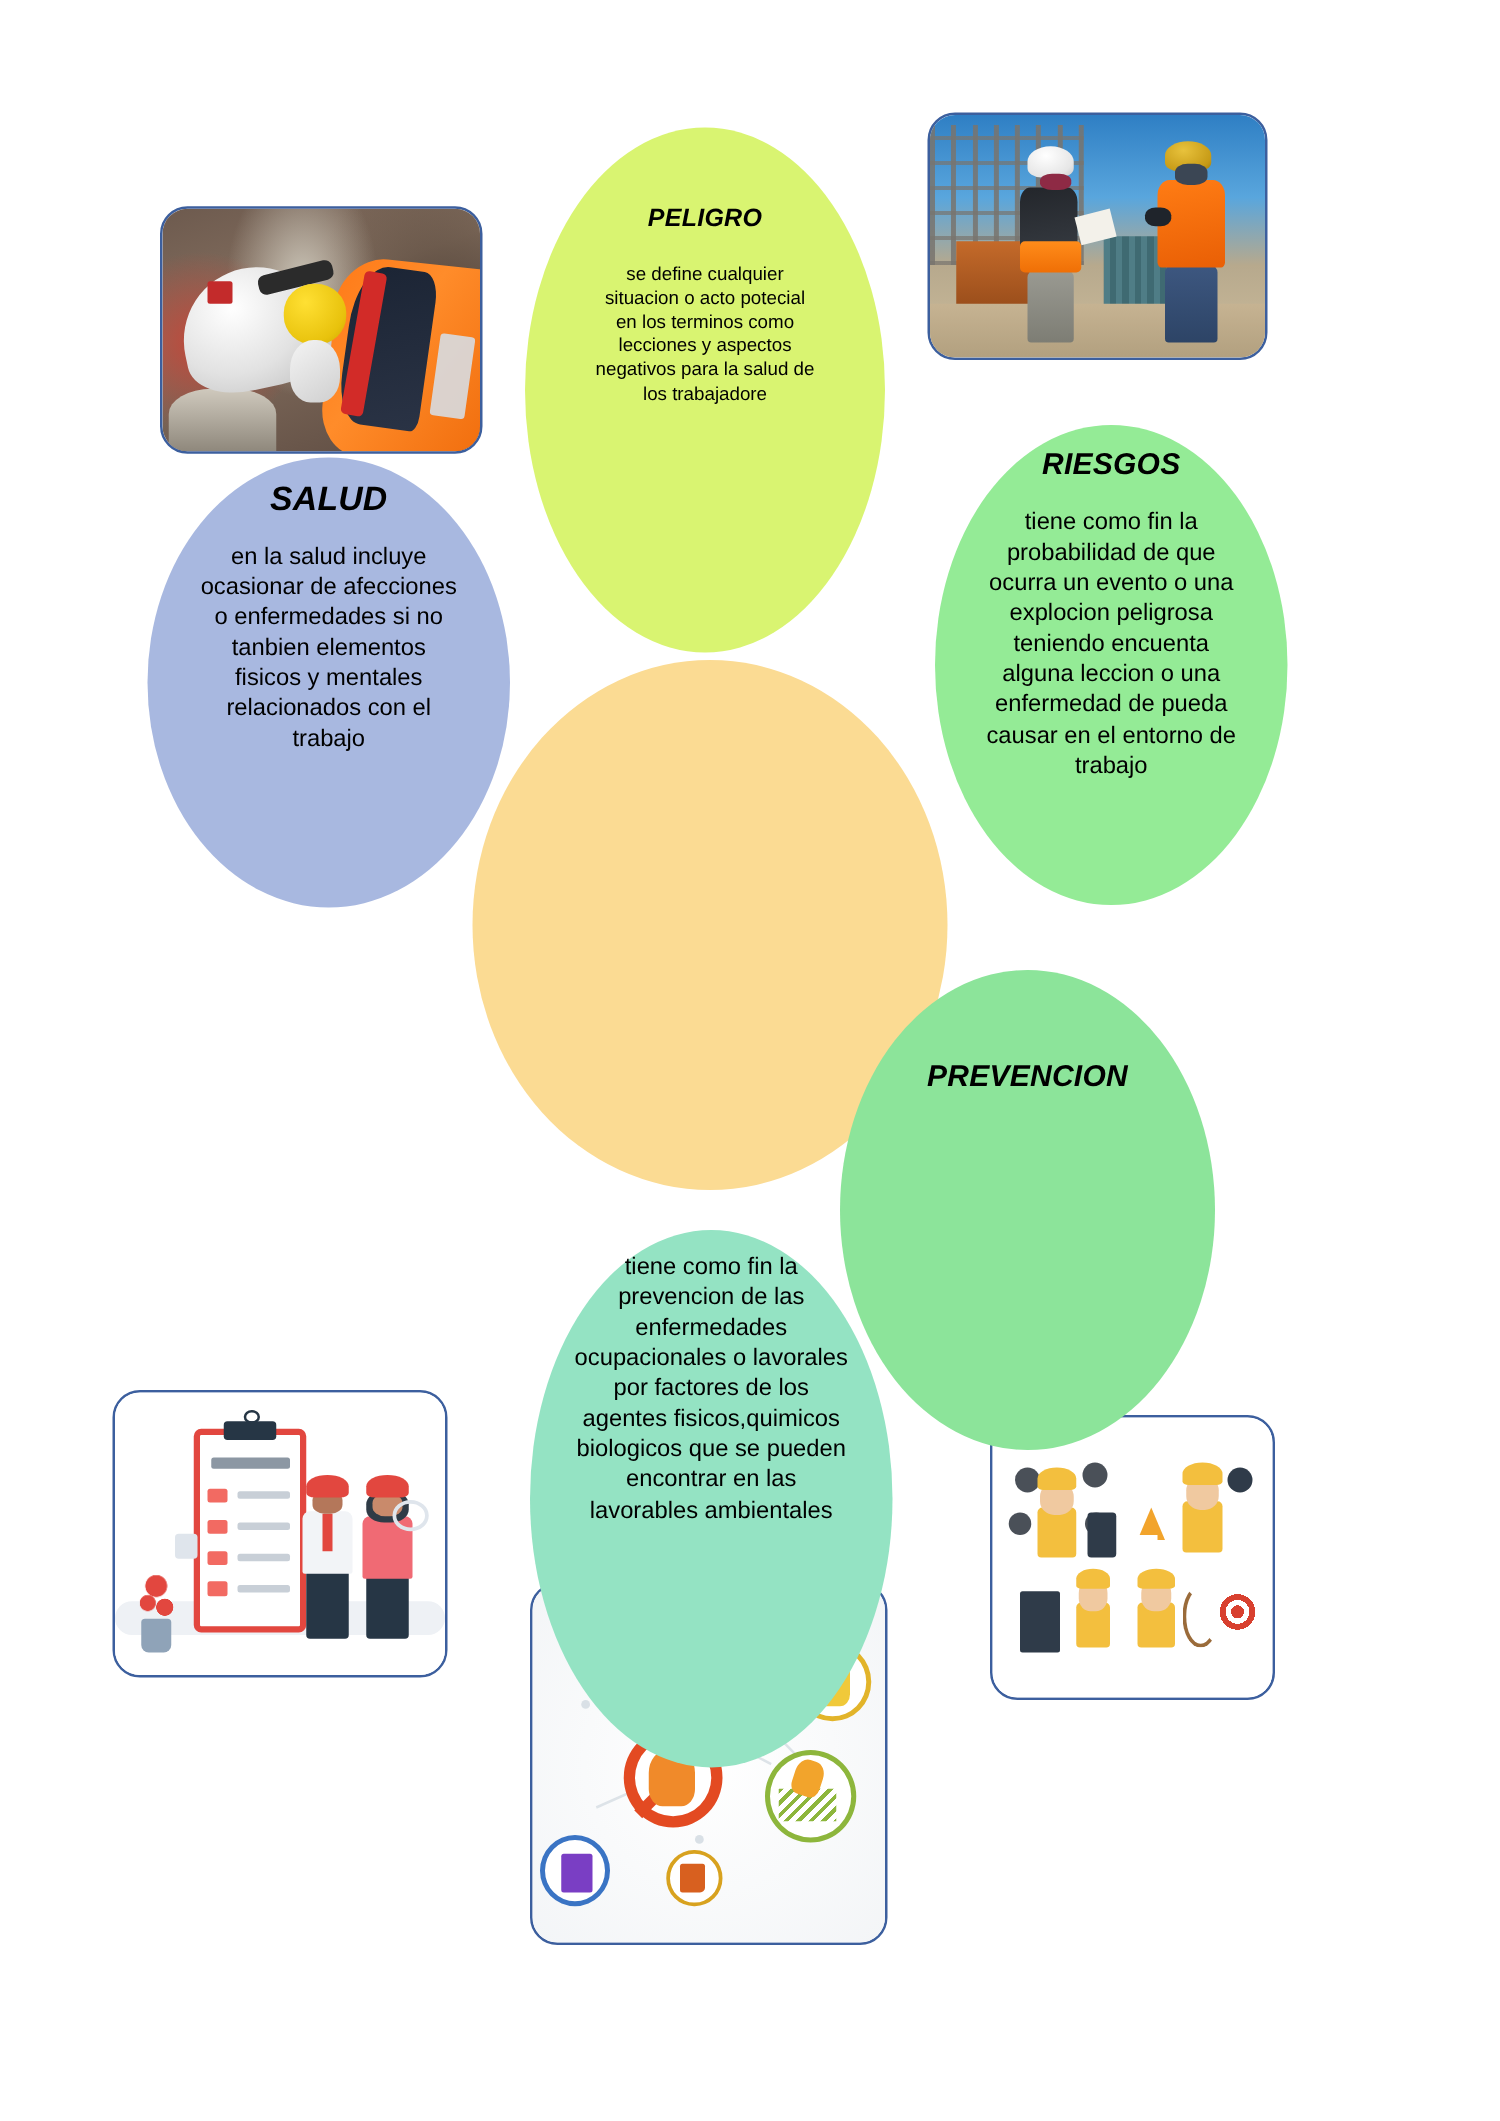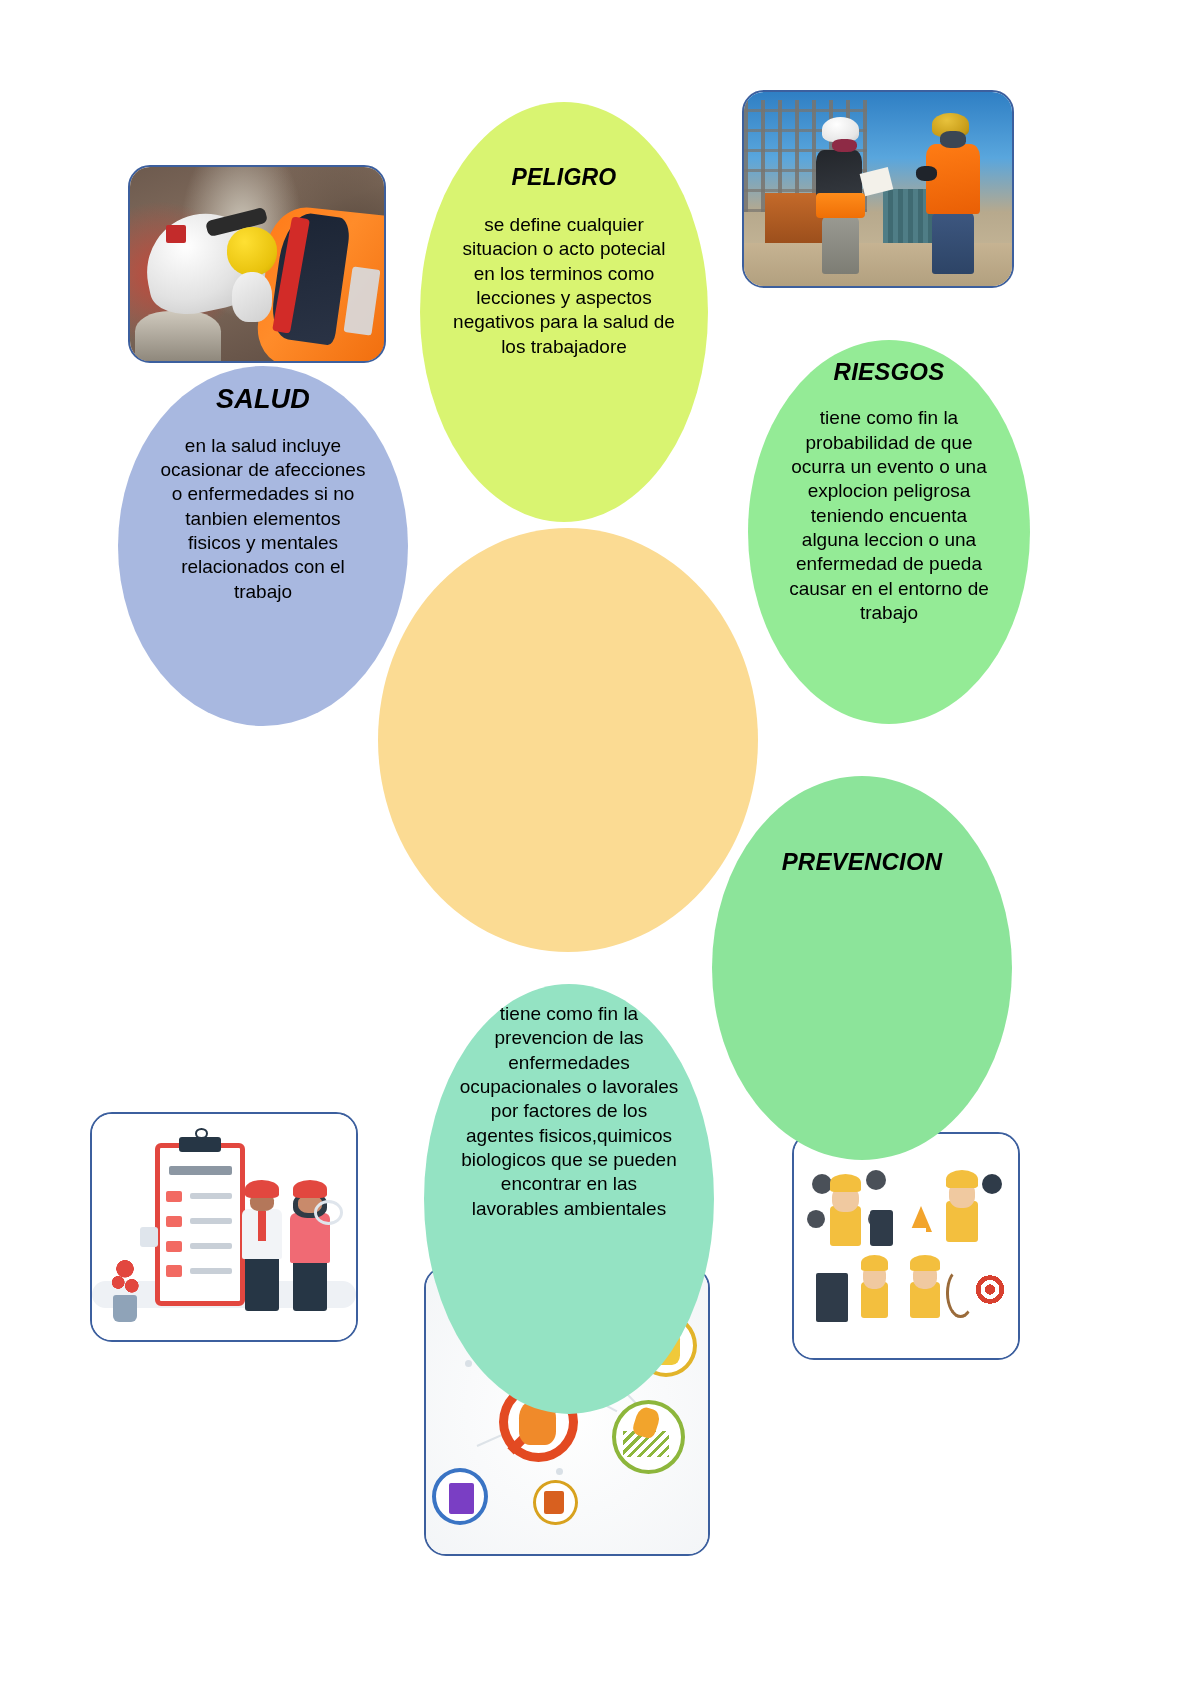--- a/index.html
+++ b/index.html
@@ -30,40 +30,40 @@
     white-space: pre-line;
   }
   .bubble .b-body {
     line-height: 1.28;
     white-space: pre-line;
     font-weight: 400;
   }
 
   
   #bub-peligro   { left: 420px; top: 102px;  width: 288px; height: 420px; background: #d9f471; }
-  #bub-peligro .b-title { font-size: 23px; margin-top: 62px; }
-  #bub-peligro .b-body  { font-size: 19px; margin-top: 22px; }
+  #bub-peligro .b-title { font-size: 20px; margin-top: 62px; }
+  #bub-peligro .b-body  { font-size: 15px; margin-top: 22px; }
 
   #bub-salud     { left: 118px; top: 366px;  width: 290px; height: 360px; background: #a8b8e0; }
   #bub-salud .b-title { font-size: 27px; margin-top: 18px; }
   #bub-salud .b-body  { font-size: 19px; margin-top: 18px; }
 
   #bub-riesgos   { left: 748px; top: 340px;  width: 282px; height: 384px; background: #94eb96; }
   #bub-riesgos .b-title { font-size: 24px; margin-top: 18px; }
   #bub-riesgos .b-body  { font-size: 19px; margin-top: 20px; }
 
   #bub-center    { left: 378px; top: 528px;  width: 380px; height: 424px; background: #fbdb93; }
   #bub-center .b-title { font-size: 25px; margin-top: 38px; }
   #bub-center .b-body  { font-size: 19.5px; margin-top: 18px; }
 
   #bub-promocion { left: 112px; top: 782px;  width: 308px; height: 360px; background: #a5daea; }
   #bub-promocion .b-title { font-size: 24px; margin-top: 58px; }
   #bub-promocion .b-body  { font-size: 19px; margin-top: 18px; }
 
-  #bub-prevencion{ left: 712px; top: 776px;  width: 300px; height: 384px; background: #8ce49a; }
+  #bub-prevencion{ left: 672px; top: 776px;  width: 300px; height: 384px; background: #8ce49a; }
   #bub-prevencion .b-title { font-size: 24px; margin-top: 72px; }
   #bub-prevencion .b-body  { font-size: 19px; margin-top: 20px; }
 
   #bub-higiene   { left: 424px; top: 984px;  width: 290px; height: 430px; background: #94e3c3; }
   #bub-higiene .b-title { font-size: 24px; margin-top: 34px; }
   #bub-higiene .b-body  { font-size: 19px; margin-top: 18px; }
 
   
   .frame {
     position: absolute;

